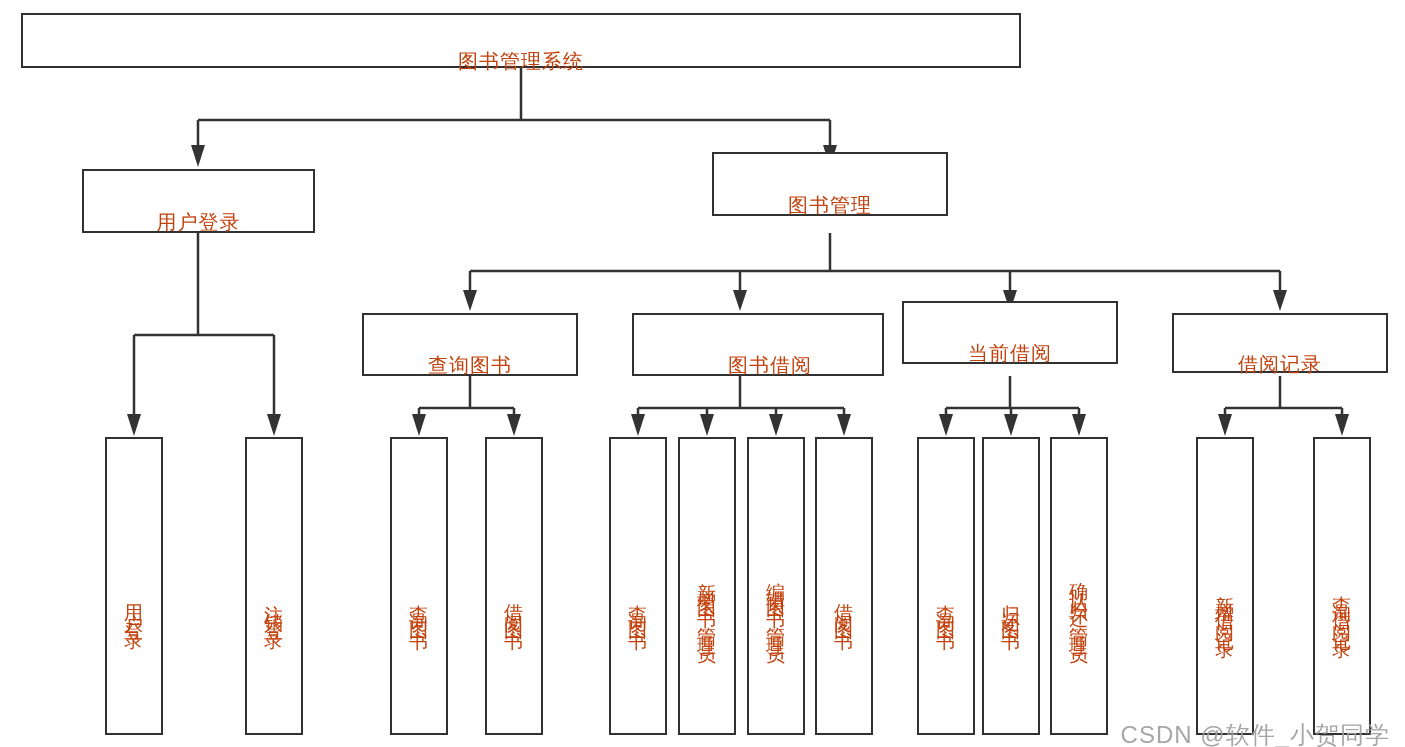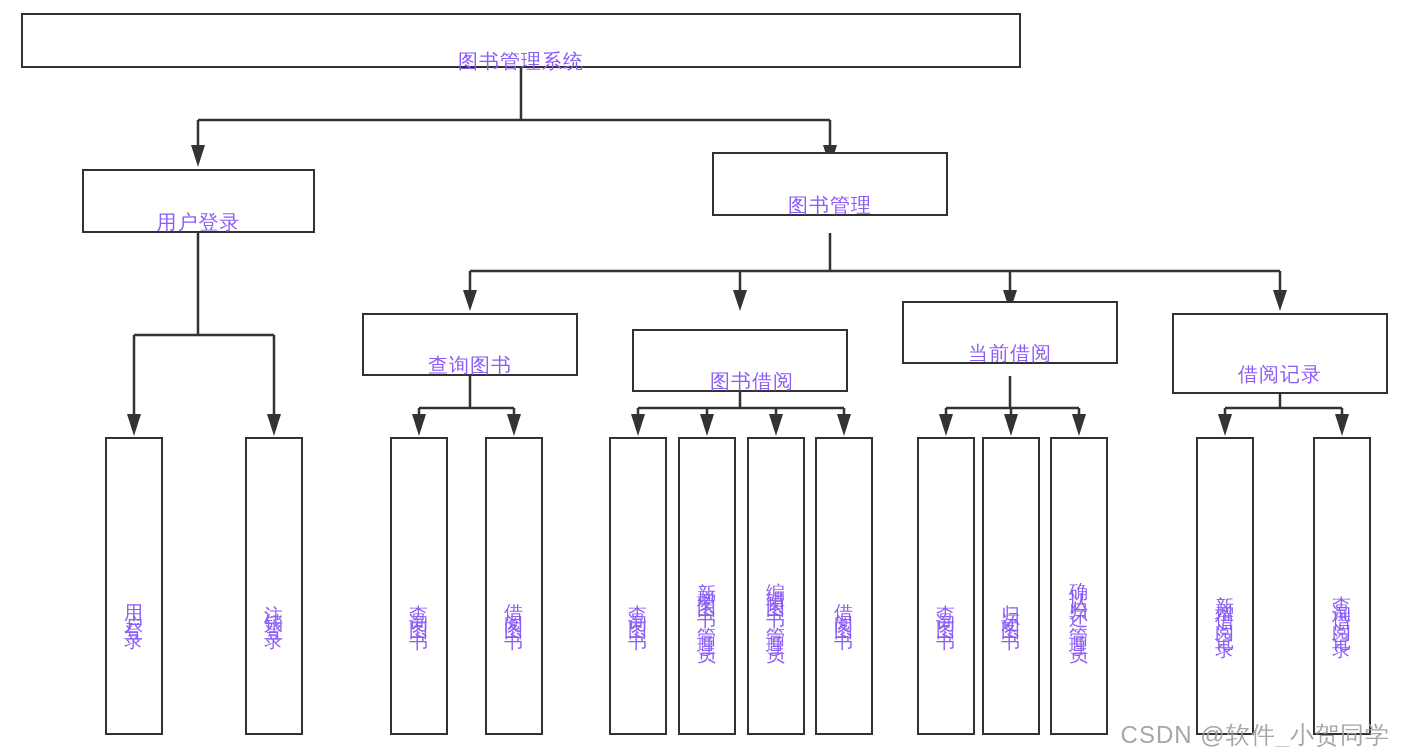--- a/index.html
+++ b/index.html
@@ -4,38 +4,38 @@
 <style>
   * { margin:0; padding:0; box-sizing:border-box; }
   html,body { width:1405px; height:747px; background:#ffffff; overflow:hidden;
               font-family:"Liberation Sans", sans-serif; }
   #canvas { position:relative; width:1405px; height:747px; background:#ffffff; }
 
   svg.connectors { position:absolute; left:0; top:0; width:1405px; height:747px; z-index:1; }
 
   .node { position:absolute; background:#ffffff; border:2px solid #313131;
           display:flex; align-items:center; justify-content:center; z-index:2; }
-  .node span { color:#8b5cf6;margin-top:42px; }
+  .node span { color:#c2410c;margin-top:42px; }
 
   .hnode span { font-size:20px; letter-spacing:1px; white-space:nowrap; }
 
   .vnode { width:58px; height:298px; }
   .vnode span { writing-mode:vertical-rl; text-orientation:mixed;
                 font-size:19px; line-height:1; letter-spacing:9px; }
 
   
   .n-root   { left:21px;  top:13px;  width:1000px; height:55px; }
   
   .n-login  { left:82px;  top:169px; width:233px; height:64px; }
   .n-mgmt   { left:712px; top:152px; width:236px; height:64px; }
   
   .n-newbook{ left:362px; top:313px; width:216px; height:63px; }
-  .n-borrow { left:632px; top:329px; width:216px; height:63px;padding-left:24px; }
+  .n-borrow { left:632px; top:313px; width:252px; height:63px;padding-left:24px; }
   .n-current{ left:902px; top:301px; width:216px; height:63px; }
-  .n-record { left:1172px;top:313px; width:216px; height:81px; }
+  .n-record { left:1172px;top:313px; width:216px; height:60px; }
   
   .l-a1 { left:105px;  top:437px; }
   .l-a2 { left:245px;  top:437px; }
   .l-b1 { left:390px;  top:437px; }
   .l-b2 { left:485px;  top:437px; }
   .l-c1 { left:609px;  top:437px; }
   .l-c2 { left:678px;  top:437px; }
   .l-c3 { left:747px;  top:437px; }
   .l-c4 { left:815px;  top:437px; }
   .l-d1 { left:917px;  top:437px; }

